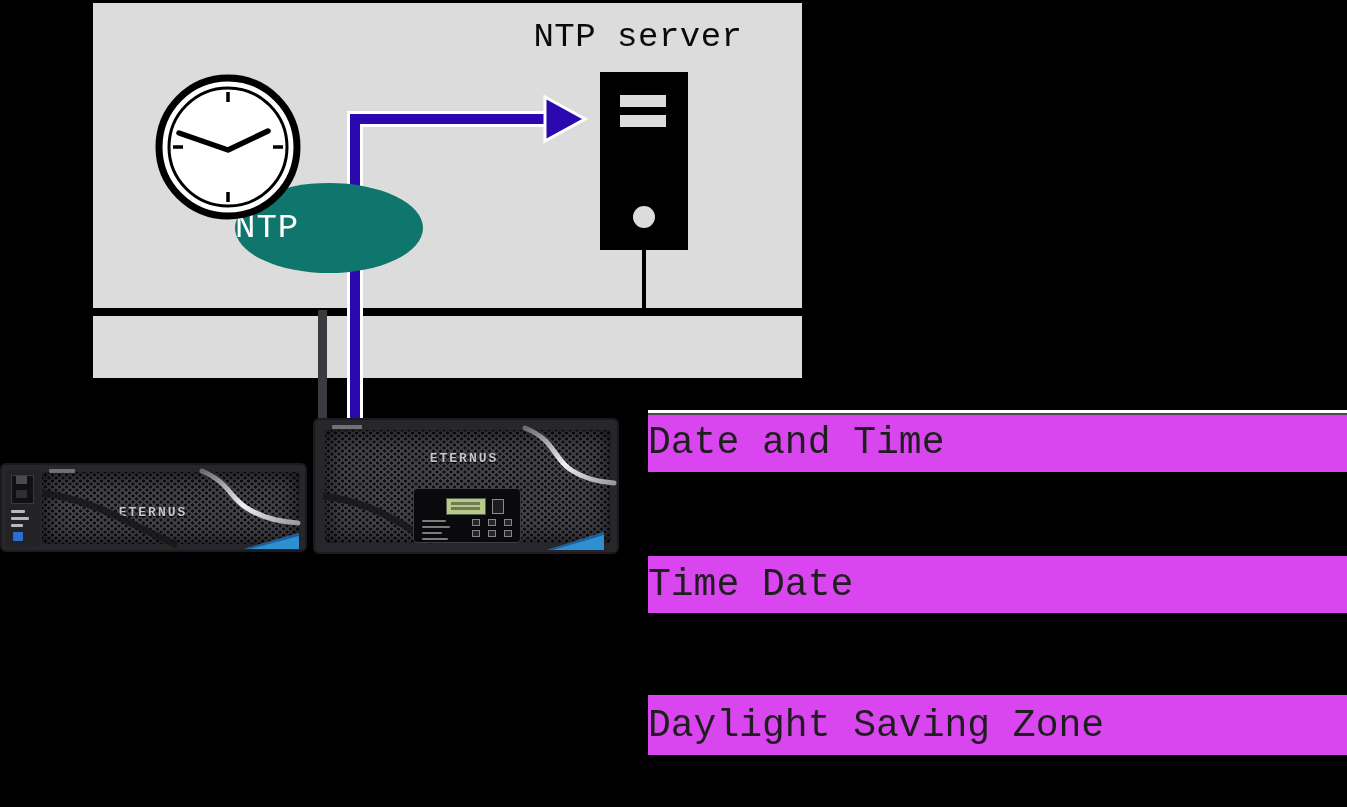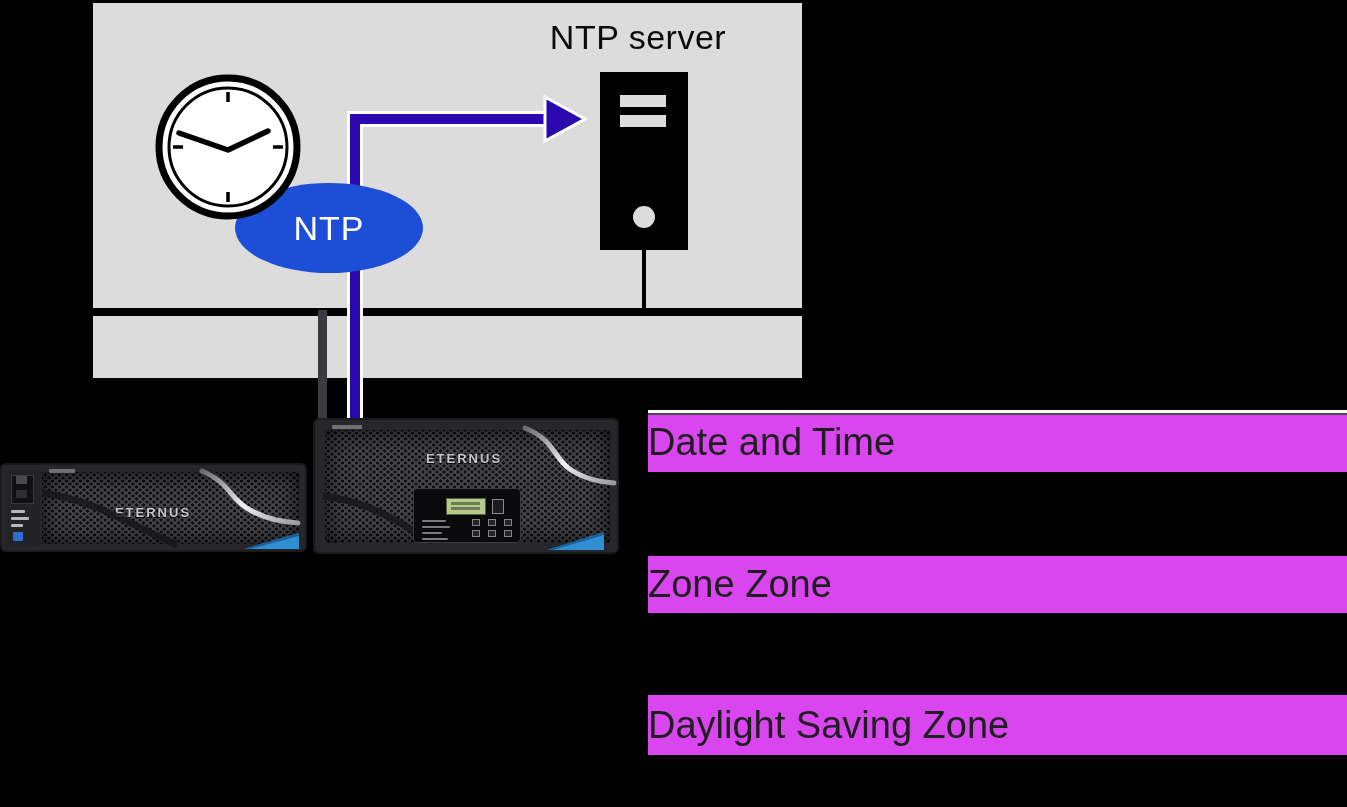--- a/index.html
+++ b/index.html
@@ -1,18 +1,18 @@
 <!DOCTYPE html>
 <html><head>
 <meta charset="utf-8">
 <style>
   html,body{margin:0;padding:0;background:#000;}
   .stage{
     position:relative;width:1347px;height:807px;background:#000;
-    font-family:Liberation Sans, sans-serif;overflow:hidden;
+    font-family:Liberation Mono, monospace;overflow:hidden;
   }
   
   .net-zone{position:absolute;left:93px;top:3px;width:709px;height:375px;background:#dcdcdc;}
   .bus-line{position:absolute;left:93px;top:308px;width:709px;height:8px;background:#000;}
   .ntp-server-label{
     position:absolute;left:508px;top:18px;width:260px;text-align:center;
     font-size:34px;color:#0a0a0a;letter-spacing:0.5px;
   }
   
   .tower{position:absolute;left:600px;top:72px;width:88px;height:178px;background:#000;}
@@ -21,21 +21,21 @@
   .tower .slot.s2{top:43px;}
   .tower .pwr-dot{position:absolute;left:33px;top:134px;width:22px;height:22px;border-radius:50%;background:#dcdcdc;}
   .tower-cable{position:absolute;left:642px;top:250px;width:4px;height:60px;background:#000;}
   
   .antenna-line{position:absolute;left:318px;top:310px;width:9px;height:110px;background:#3a3a3f;}
   
   .flow-arrow{position:absolute;left:340px;top:88px;width:260px;height:335px;}
   
   .proto-ellipse{
     position:absolute;left:235px;top:183px;width:188px;height:90px;border-radius:50%;
-    background:#1d4ed8;display:flex;align-items:center;justify-content:center;
+    background:#0f766e;display:flex;align-items:center;
   }
   .proto-ellipse span{color:#fff;font-size:34px;letter-spacing:1px;}
   
   .clock{position:absolute;left:154px;top:72px;width:148px;height:148px;}
   
   .device{position:absolute;background:#26262b;border:2px solid #1b1b1e;border-radius:6px;box-sizing:border-box;}
   .device .mesh{
     position:absolute;border-radius:3px;background-color:#44444b;
     background-image:
       radial-gradient(circle,#0e0e10 1.4px,transparent 1.7px),
@@ -187,19 +187,19 @@
           <b></b>
           <b></b>
       </div>
     </div>
   </div>
 
   <div class="setting-bar first bar-1">
     <span>Date and Time</span>
   </div>
   <div class="setting-bar bar-2">
-    <span>Zone Zone</span>
+    <span>Time Date</span>
   </div>
   <div class="setting-bar bar-3">
     <span>Daylight Saving Zone</span>
   </div>
 
 </div>
 
 </body></html>

